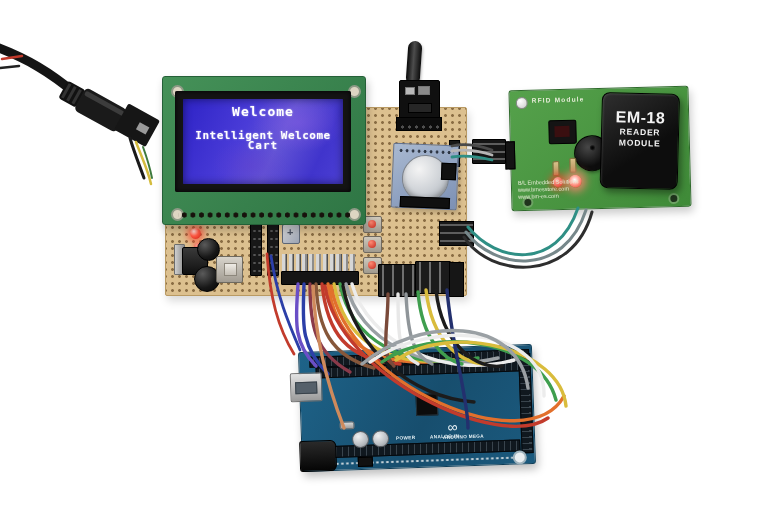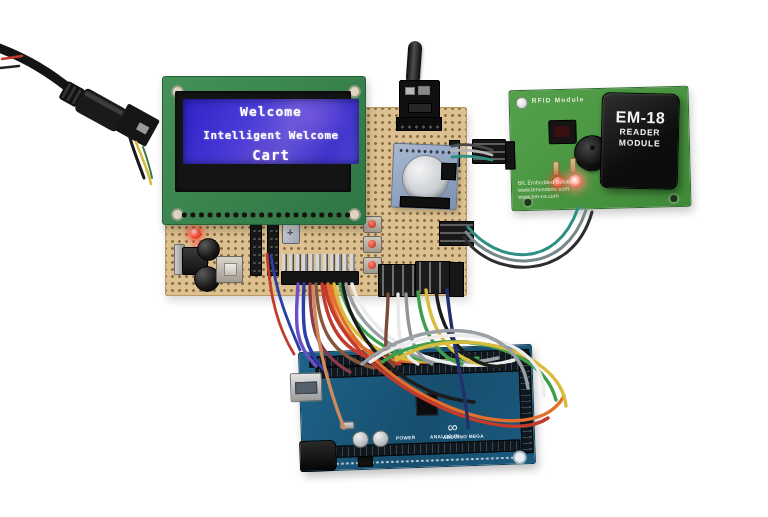--- a/index.html
+++ b/index.html
@@ -50,32 +50,32 @@
   #connD{left:273px;top:113px;width:33px;height:23px;background-color:#181818;border:1px solid #000;
     background-image:repeating-linear-gradient(0deg,rgba(0,0,0,0) 0 3px,#5d5d5d 3px 5px,rgba(0,0,0,0) 5px 8px);}
   #connE{left:283px;top:32px;width:9px;height:25px;background:#181818;border:1px solid #000;}
 
   
   #lcd{left:162px;top:76px;width:202px;height:147px;z-index:4;
     background:linear-gradient(135deg,#459158,#2e7544);border:1px solid #256038;border-radius:3px;
     box-shadow:2px 5px 9px rgba(0,0,0,.22);}
   .lcd-hole{width:9px;height:9px;border-radius:50%;background:#ddd5c2;border:2px solid #8e9a86;}
   #lcd-bezel{left:12px;top:14px;width:176px;height:101px;background:#141414;border-radius:2px;box-shadow:inset 0 0 5px #000;}
-  #lcd-screen{left:8px;top:8px;width:160px;height:65px;border-radius:1px;
+  #lcd-screen{left:8px;top:8px;width:160px;height:85px;border-radius:1px;
     background:
       radial-gradient(65px 42px at 72% 28%, rgba(130,92,226,.55), rgba(0,0,0,0) 70%),
       radial-gradient(55px 38px at 42% 78%, rgba(96,64,205,.5), rgba(0,0,0,0) 70%),
       linear-gradient(115deg,#2e23c6 0%,#4a3cd8 38%,#6455d6 58%,#4034cc 82%,#4c40d4 100%);
-    box-shadow:inset 0 0 8px rgba(0,0,20,.55);padding-left:16px;}
+    box-shadow:inset 0 0 8px rgba(0,0,20,.55);}
   .lcd-text{position:absolute;left:0;width:100%;text-align:center;color:#ffffff;
     font-family:"DejaVu Sans Mono",monospace;font-weight:bold;white-space:nowrap;
     text-shadow:0 0 2px rgba(255,255,255,.55);}
   #lcd-line1{top:5px;font-size:13px;letter-spacing:1px;}
   #lcd-line2{top:30px;font-size:11px;letter-spacing:.5px;}
-  #lcd-line3{top:48px;font-size:14px;letter-spacing:1px;}
+  #lcd-line3{top:40px;font-size:11px;letter-spacing:1px;}
   #lcd-pins{left:15px;top:129px;width:172px;height:12px;
     background-image:radial-gradient(circle,#17120c 2.3px,rgba(0,0,0,0) 2.9px);
     background-size:8.6px 12px;background-position:2px 3px;}
 
   
   #antenna{left:407px;top:41px;width:14px;height:44px;border-radius:7px;transform:rotate(4deg);z-index:3;
     background:linear-gradient(90deg,#090909,#4d4d4d 45%,#0c0c0c);box-shadow:1px 2px 3px rgba(0,0,0,.3);}
   #rf-module{left:399px;top:80px;width:39px;height:40px;background:#101010;border:1px solid #000;border-radius:2px;z-index:3;}
   .rf-bit{position:absolute;background:#b9b9b9;border:1px solid #777;}
   #rf-header{left:396px;top:117px;width:44px;height:12px;z-index:3;background-color:#0d0d0d;border:1px solid #000;

